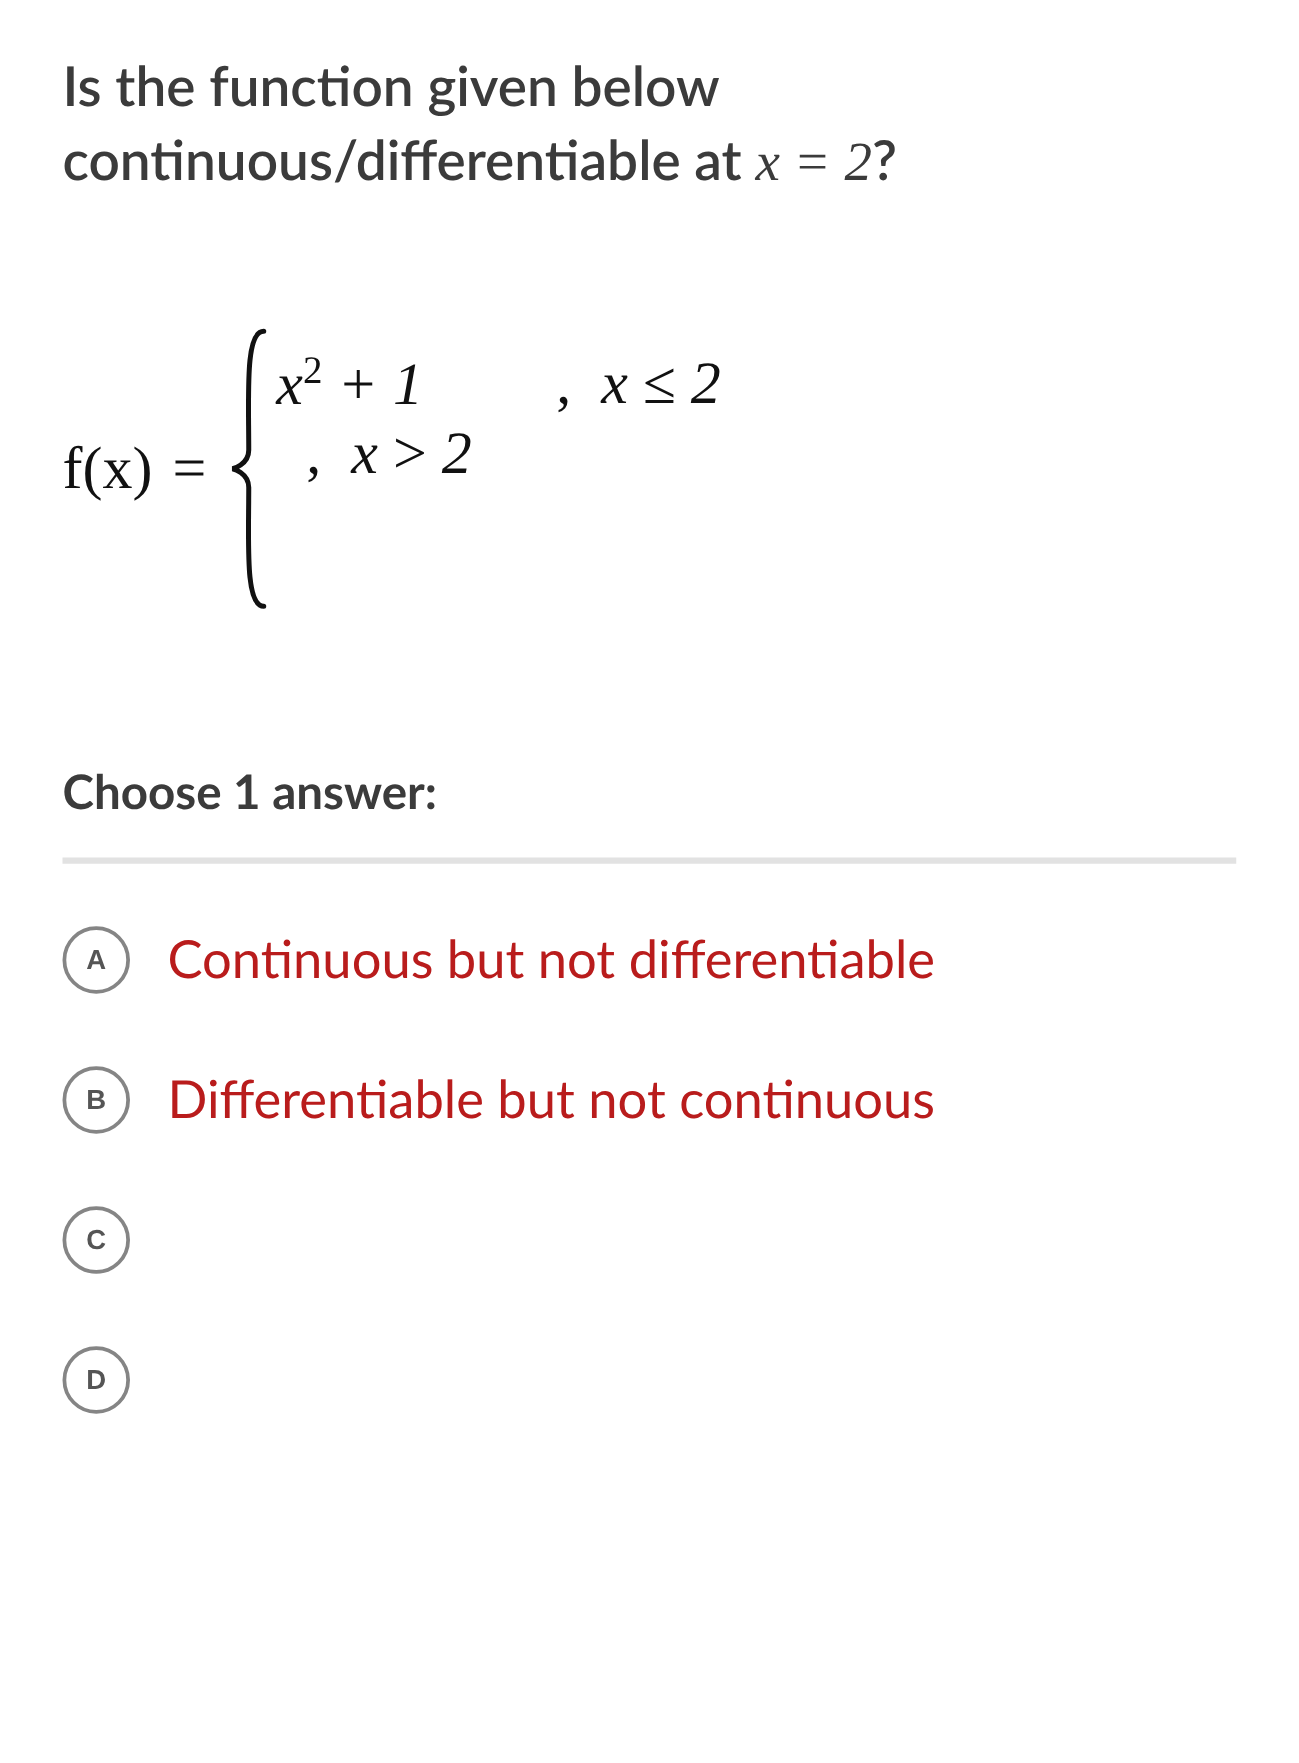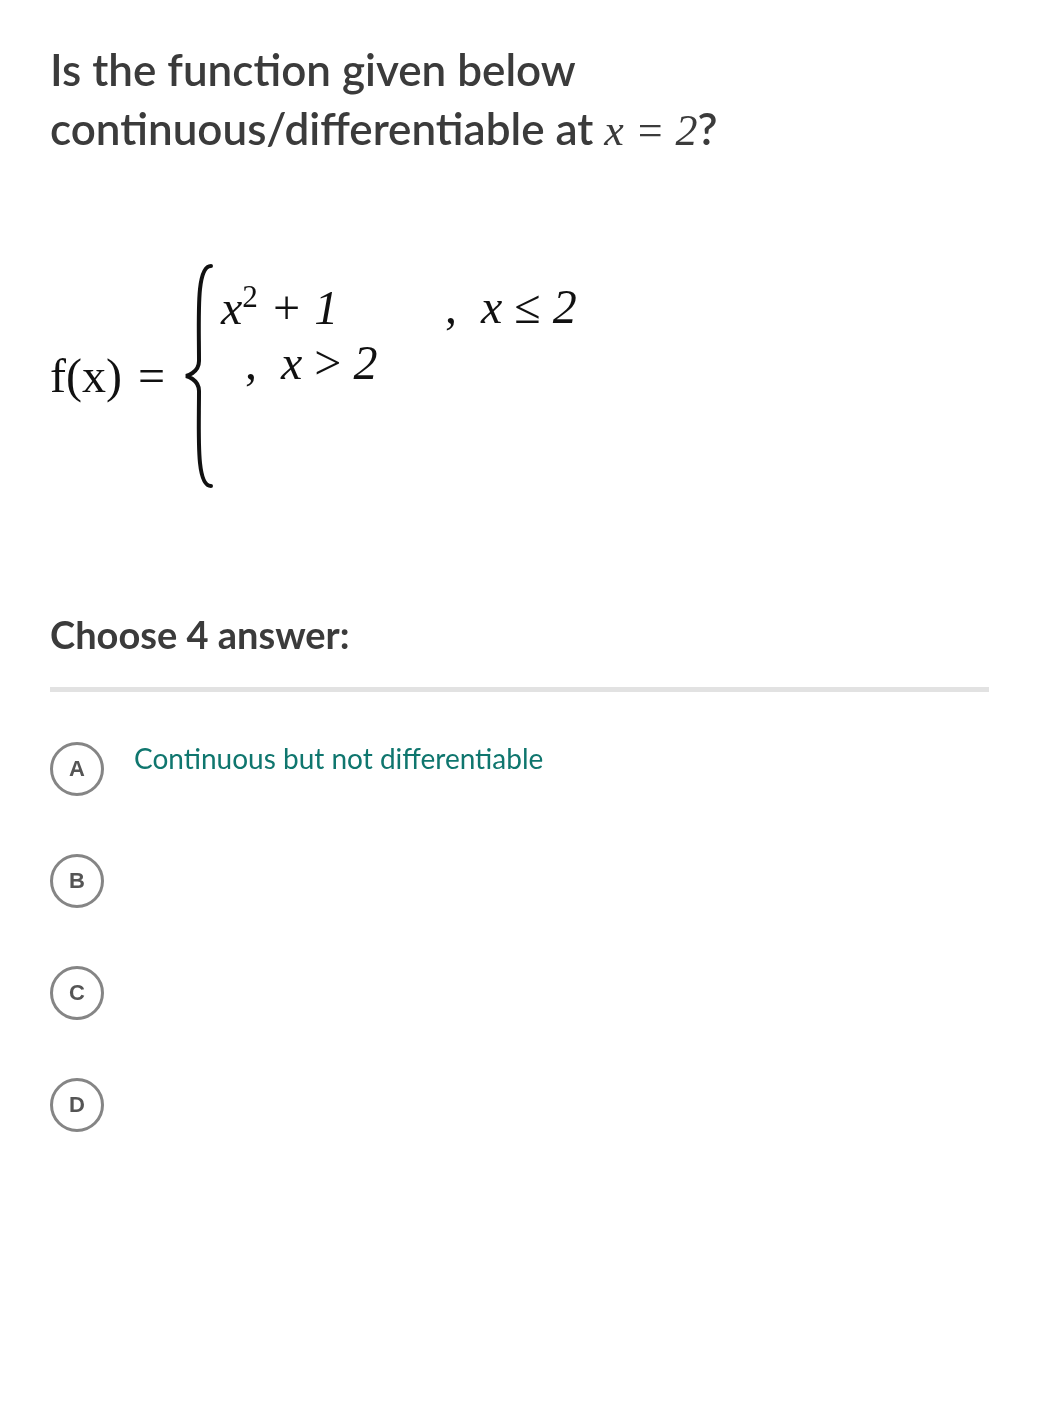--- a/index.html
+++ b/index.html
@@ -102,22 +102,22 @@
     align-items: center;
     justify-content: center;
     font-size: 22px;
     font-weight: 700;
     color: #555;
     font-family: -apple-system, BlinkMacSystemFont, "Segoe UI", sans-serif;
     flex-shrink: 0;
     margin-top: 2px;
   }
   .answer-text {
-    font-size: 28px;
-    color: #0f766e;
+    font-size: 42px;
+    color: #b91c1c;
     line-height: 1.3;
   }
 </style>
 </head>
 <body>
 
 <div class="question">
   <span>Is the function given below continuous/differentiable at </span>
   <span class="math-inline"><span style="font-style:italic;">x</span> = 2</span><span>?</span>
 </div>
@@ -136,35 +136,36 @@
         <span class="cond">x <span style="font-style:normal;">≤</span> 2</span>
       </div>
       <div class="case-row">
         <span class="comma">,</span>
         <span class="cond">x <span style="font-style:normal;">&gt;</span> 2</span>
       </div>
     </div>
   </div>
 </div>
 
-<div class="choose">Choose 4 answer:</div>
+<div class="choose">Choose 1 answer:</div>
 
 <hr class="divider">
 
 <div class="answers">
   <div class="answer">
     <div class="radio">
         <span>A</span>
       </div>
     <div class="answer-text">Continuous but not differentiable</div>
   </div>
   <div class="answer">
     <div class="radio">
         <span>B</span>
       </div>
+    <div class="answer-text">Differentiable but not continuous</div>
   </div>
   <div class="answer">
     <div class="radio">
         <span>C</span>
       </div>
   </div>
   <div class="answer">
     <div class="radio">
         <span>D</span>
       </div>

